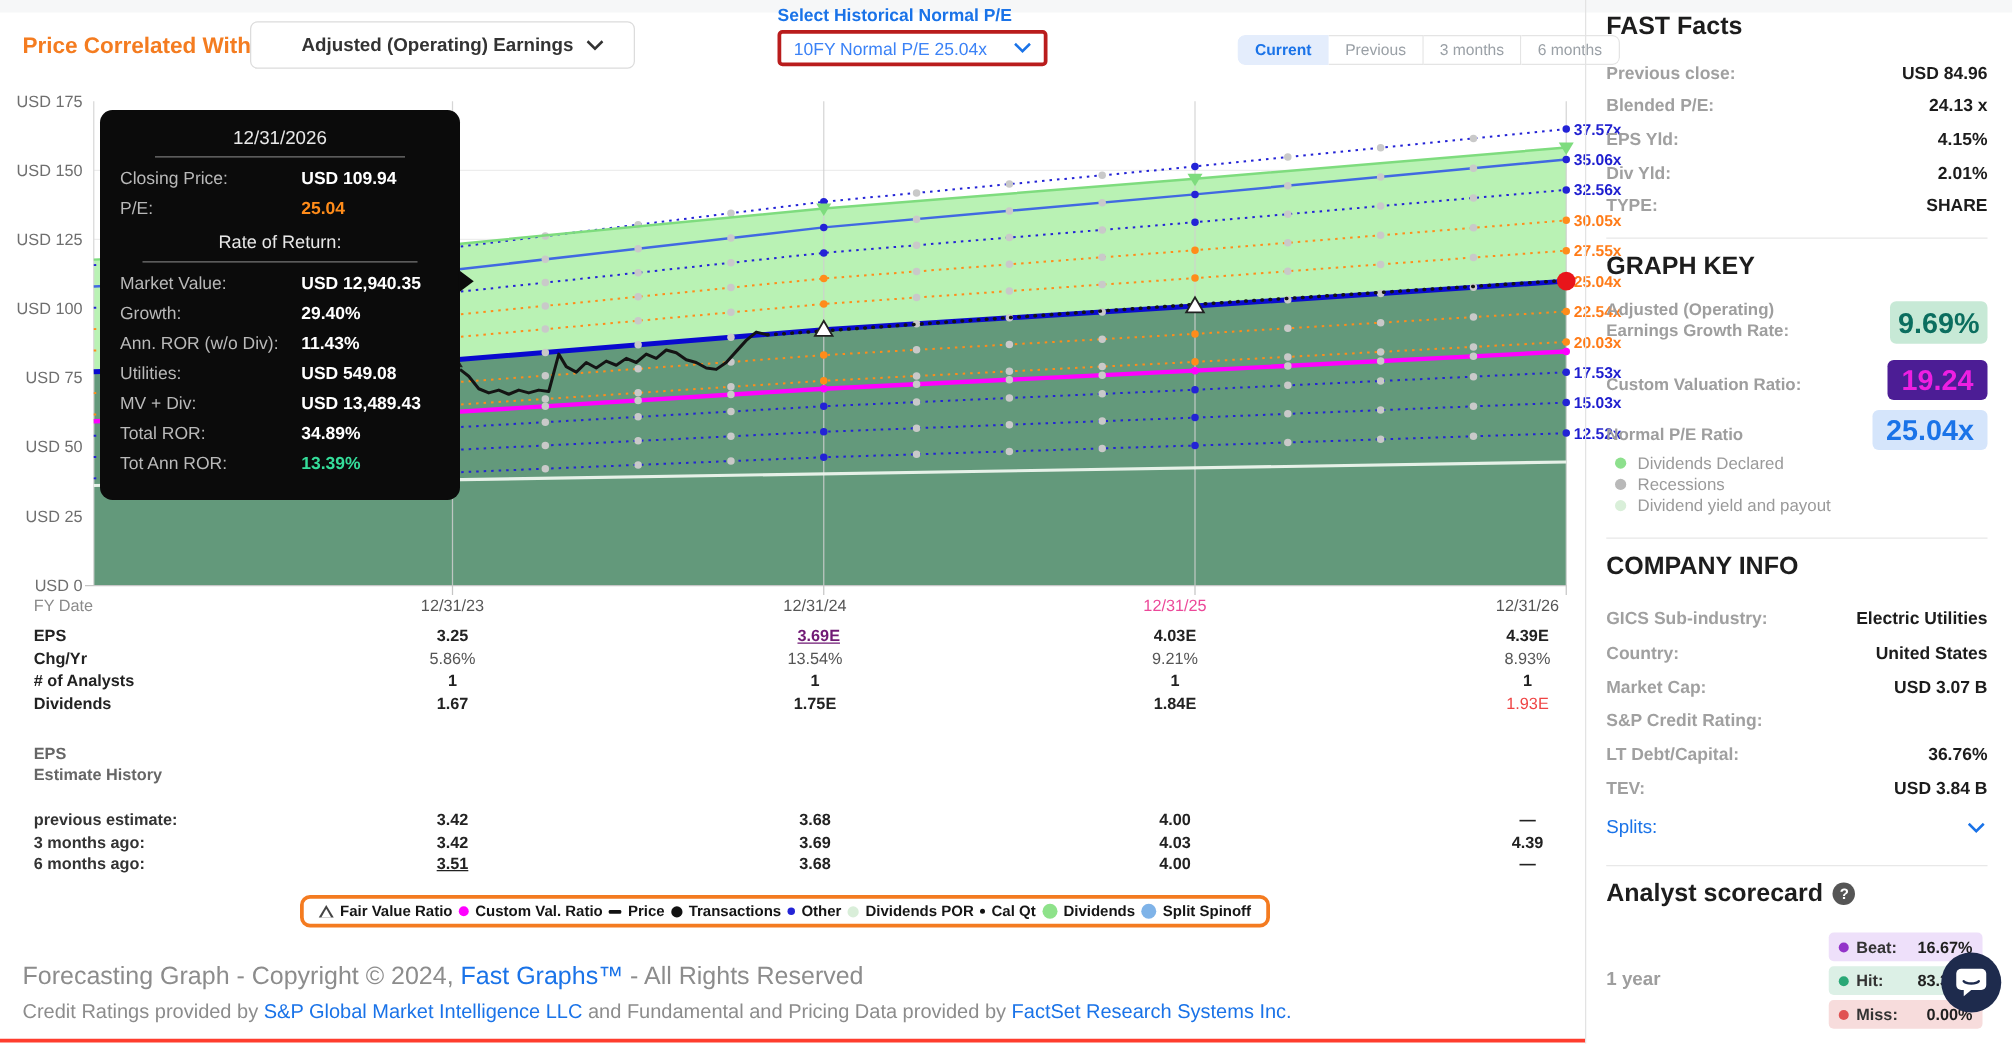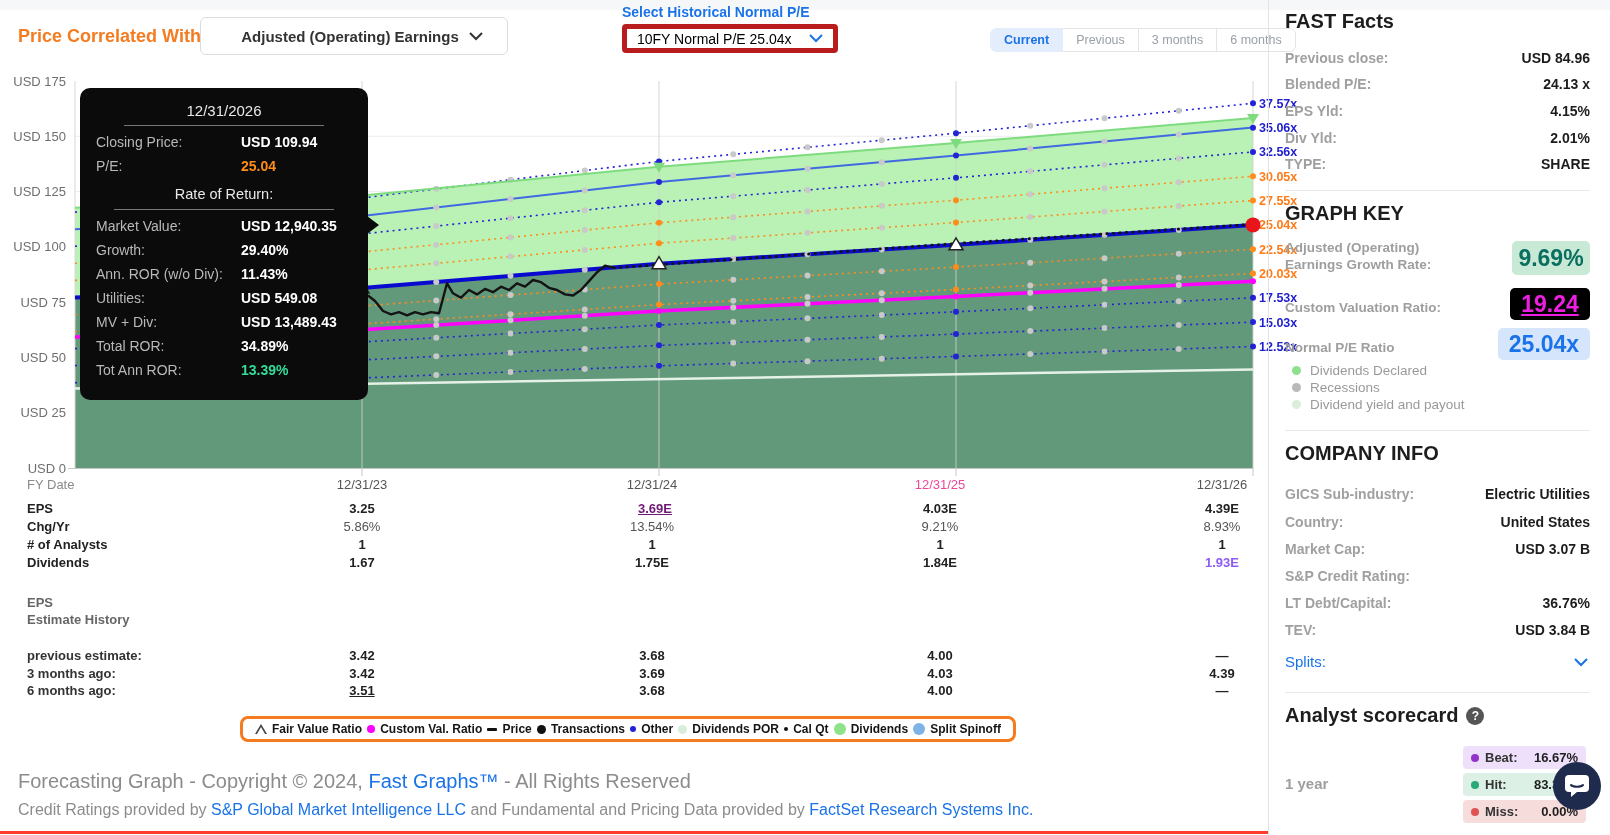--- a/index.html
+++ b/index.html
@@ -7,23 +7,23 @@
   .page { position:relative; width:1610px; height:835px; overflow:hidden; background:#fff;
           font-family:"Liberation Sans",sans-serif; }
   .topstrip { position:absolute; left:0; top:0; width:1610px; height:10px; background:#f6f7f8; }
 
   
   .correlate-label { position:absolute; left:18px; top:26px; font-size:18px; font-weight:bold; color:#f47c20; }
   .dd1 { position:absolute; left:200px; top:17px; width:308px; height:38px; border:1px solid #dcdcdc;
          border-radius:6px; background:#fff; display:flex; align-items:center; justify-content:center;
          gap:10px; font-size:15px; color:#333; font-weight:bold; cursor:pointer;padding-left:16px; }
   .selpe-label { position:absolute; left:622px; top:4px; font-size:14px; font-weight:bold; color:#1a73e8; }
-  .dd2 { position:absolute; left:622px; top:24px; width:216px; height:29px; border:5px solid #b91c1c;
+  .dd2 { position:absolute; left:622px; top:24px; width:216px; height:29px; border:3px solid #b91c1c;
          border-radius:4px; background:#fff; display:flex; align-items:center; padding:0 10px;
-         font-size:14px; color:#000000; cursor:pointer; }
+         font-size:14px; color:#3b82f6; cursor:pointer; }
   .dd2 .grow { flex:1; }
   .btn-group { position:absolute; left:990px; top:28px; height:24px; display:flex; border-radius:6px; overflow:hidden; }
   .pbtn { height:24px; padding:0 13px; font-size:12.5px; display:flex; align-items:center; background:#fff;
           border:1px solid #e4e4e4; border-left:none; color:#9aa0a6; cursor:pointer; }
   .pbtn:first-child { border-left:1px solid #e4e4e4; border-radius:6px 0 0 6px; }
   .pbtn:last-child { border-radius:0 6px 6px 0; }
   .pbtn.active { background:#e4edfc; color:#1a73e8; font-weight:bold; border-color:#e4edfc; }
 
   
   .chart-layer { position:absolute; left:0; top:0; width:1610px; height:835px; }
@@ -412,21 +412,21 @@
         <span class="tcell" style="left: 282px; font-weight: bold; color: rgb(34, 34, 34);">1</span>
         <span class="tcell" style="left: 572px; font-weight: bold; color: rgb(34, 34, 34);">1</span>
         <span class="tcell" style="left: 860px; font-weight: bold; color: rgb(34, 34, 34);">1</span>
         <span class="tcell" style="left: 1142px; font-weight: bold; color: rgb(34, 34, 34);">1</span>
       </div>
       <div class="trow" style="top: 555px;">
         <span class="rlabel" style="font-weight: bold; color: rgb(34, 34, 34);">Dividends</span>
         <span class="tcell" style="left: 282px; font-weight: bold; color: rgb(34, 34, 34);">1.67</span>
         <span class="tcell" style="left: 572px; font-weight: bold; color: rgb(34, 34, 34);">1.75E</span>
         <span class="tcell" style="left: 860px; font-weight: bold; color: rgb(34, 34, 34);">1.84E</span>
-        <span class="tcell" style="left: 1142px; font-weight: bold; color: #8b5cf6;">1.93E</span>
+        <span class="tcell" style="left: 1142px; font-weight: normal; color: #ef4444;">1.93E</span>
       </div>
       <div style="position: absolute; left: 27px; top: 594px; font-size: 13px; font-weight: bold; color: rgb(102, 102, 102); line-height: 17px;"><span>EPS</span><br><span>Estimate History</span></div>
       <div class="trow" style="top: 648px;">
         <span class="rlabel" style="font-weight: bold; color: rgb(51, 51, 51);">previous estimate:</span>
         <span class="tcell" style="left: 282px; font-weight: bold; color: rgb(34, 34, 34);">3.42</span>
         <span class="tcell" style="left: 572px; font-weight: bold; color: rgb(34, 34, 34);">3.68</span>
         <span class="tcell" style="left: 860px; font-weight: bold; color: rgb(34, 34, 34);">4.00</span>
         <span class="tcell" style="left: 1142px; font-weight: bold; color: rgb(34, 34, 34);">—</span>
       </div>
       <div class="trow" style="top: 666px;">
@@ -494,21 +494,21 @@
       <div class="sb-row" style="top: 50px;"><span class="lb">Previous close:</span><span class="vl">USD 84.96</span></div>
       <div class="sb-row" style="top: 76px;"><span class="lb">Blended P/E:</span><span class="vl">24.13 x</span></div>
       <div class="sb-row" style="top: 103px;"><span class="lb">EPS Yld:</span><span class="vl">4.15%</span></div>
       <div class="sb-row" style="top: 130px;"><span class="lb">Div Yld:</span><span class="vl">2.01%</span></div>
       <div class="sb-row" style="top: 156px;"><span class="lb">TYPE:</span><span class="vl">SHARE</span></div>
       <div class="sb-div" style="top: 190px;"></div>
       <div class="sb-title" style="top: 202px;">GRAPH KEY</div>
       <div class="gk-label" style="top: 239px;">Adjusted (Operating)<br>Earnings Growth Rate:</div>
       <div class="gk-badge" style="top: 241px; left: 1512px; width: 78px; height: 34px; background: rgb(199, 233, 214); color: rgb(11, 110, 95); font-size: 23px;">9.69%</div>
       <div class="gk-label" style="top: 299px;">Custom Valuation Ratio:</div>
-      <div class="gk-badge" style="top: 288px; left: 1510px; width: 80px; height: 32px; background: #000000; color: rgb(238, 31, 226); font-size: 23px; text-decoration: underline;">19.24</div>
+      <div class="gk-badge" style="top: 288px; left: 1510px; width: 80px; height: 32px; background: #4c1d95; color: rgb(238, 31, 226); font-size: 23px;">19.24</div>
       <div class="gk-label" style="top: 339px;">Normal P/E Ratio</div>
       <div class="gk-badge" style="top: 328px; left: 1498px; width: 92px; height: 32px; background: rgb(213, 229, 251); color: rgb(26, 115, 232); font-size: 23px;">25.04x</div>
       <div class="gk-bullet" style="top: 363px;">
         <span class="dot" style="background: rgb(141, 224, 141);"></span>
         <span>Dividends Declared</span>
       </div>
       <div class="gk-bullet" style="top: 380px;">
         <span class="dot" style="background: rgb(185, 185, 185);"></span>
         <span>Recessions</span>
       </div>

